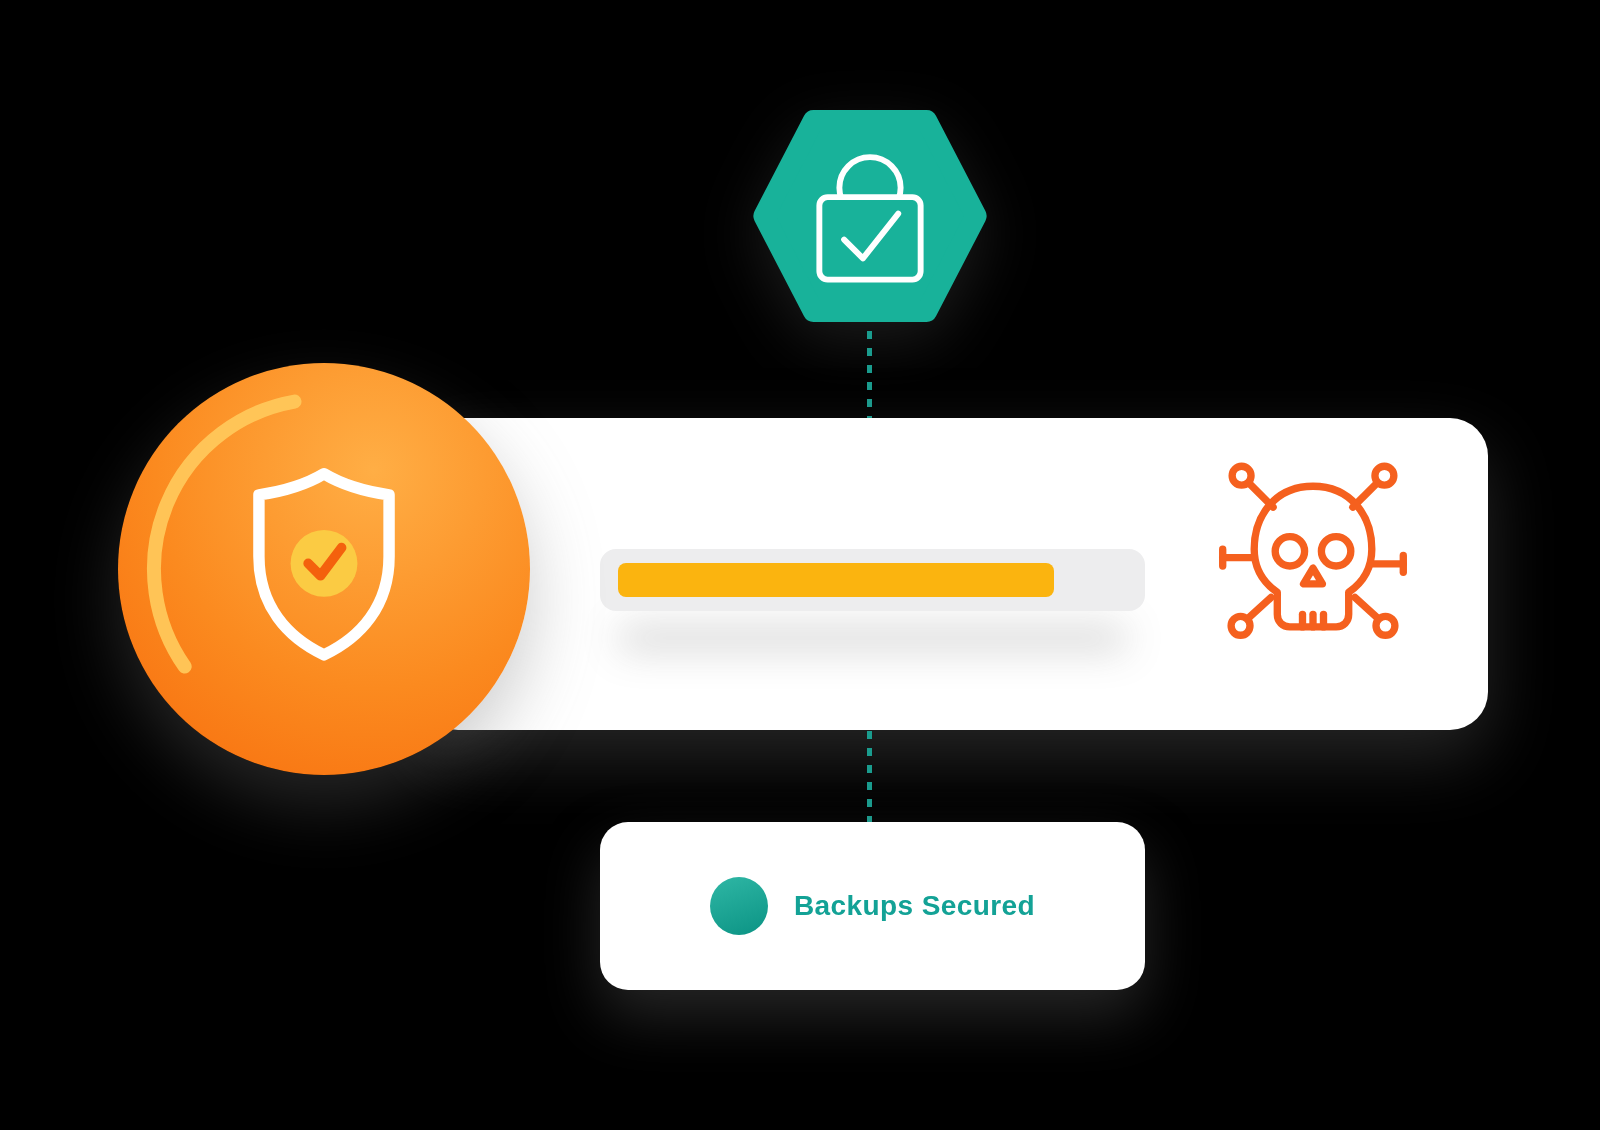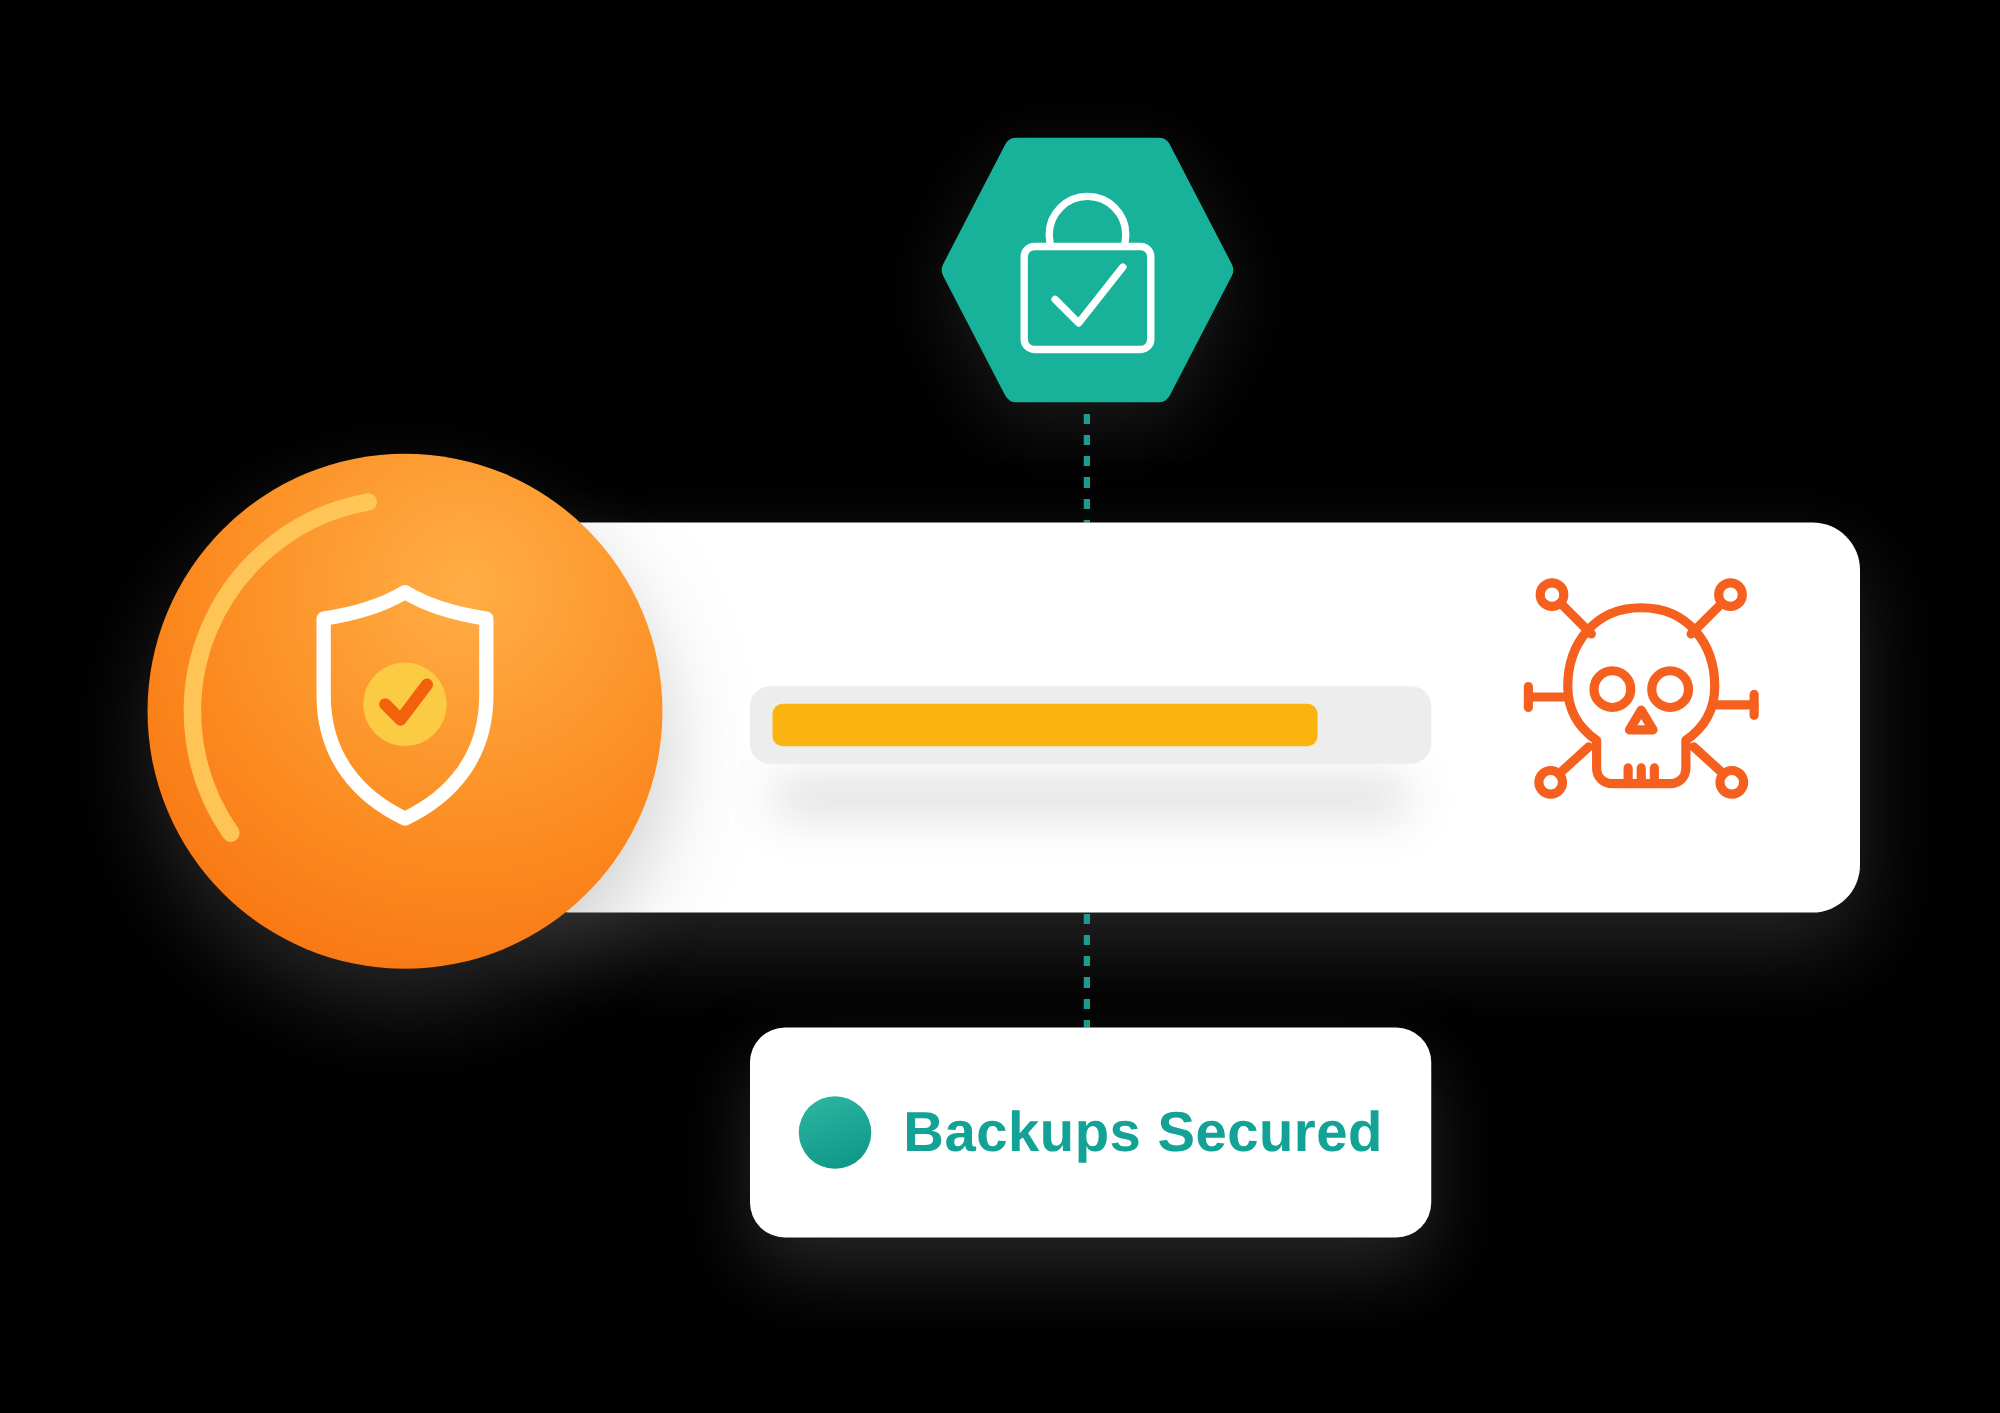--- a/index.html
+++ b/index.html
@@ -68,21 +68,21 @@
   
   .status-card{position:absolute;left:600px;top:822px;width:545px;height:168px;
     background:var(--status_card-background_color,#fff);
     border-radius:28px;
     display:flex;align-items:center;justify-content:center;gap:26px;
     box-shadow:0 26px 60px rgba(110,110,110,0.35);}
   .status-dot{width:58px;height:58px;border-radius:50%;flex:0 0 auto;
     background:linear-gradient(160deg,
       var(--status_card-dot_color_start,#2FB7A5),
       var(--status_card-dot_color_end,#0B9384));}
-  .status-label{font-size:45px;font-weight:700;letter-spacing:0.4px;
+  .status-label{font-size:28px;font-weight:700;letter-spacing:0.4px;
     color:var(--status_card-text_color,#13A296);}
 </style>
 </head>
 <body>
 
 <div class="stage">
 
   <div class="hexagon-badge">
     <svg viewBox="0 0 200 180">
       <polygon class="hex-shape" points="52,9 148,9 190,90 148,171 52,171 10,90"></polygon>

